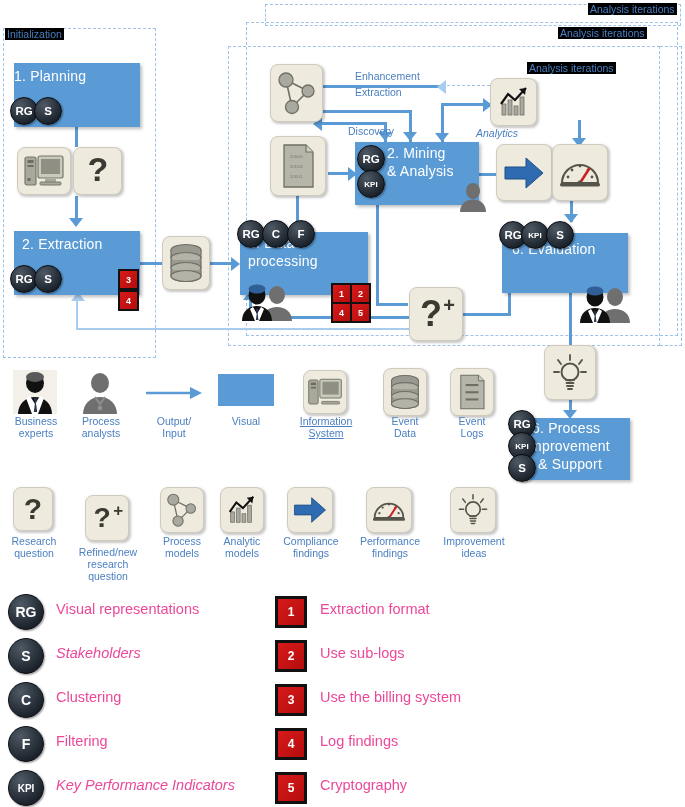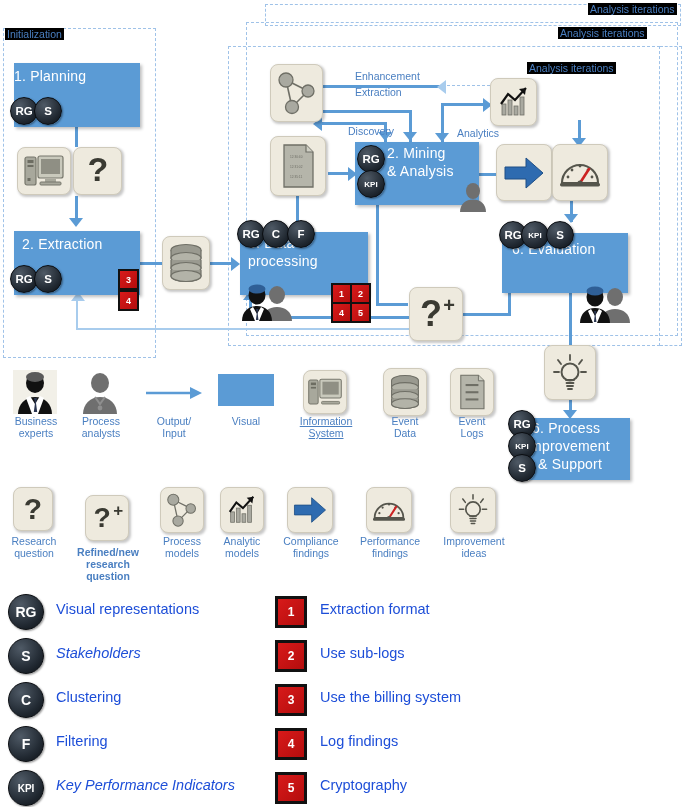--- a/index.html
+++ b/index.html
@@ -43,21 +43,21 @@
   .ar{position:absolute;width:0;height:0;}
   .ar.down{border-left:7px solid transparent;border-right:7px solid transparent;border-top:9px solid #5b9bd5;}
   .ar.up{border-left:7px solid transparent;border-right:7px solid transparent;border-bottom:9px solid #5b9bd5;}
   .ar.right{border-top:7px solid transparent;border-bottom:7px solid transparent;border-left:9px solid #5b9bd5;}
   .ar.left{border-top:7px solid transparent;border-bottom:7px solid transparent;border-right:9px solid #5b9bd5;}
   .ar.up.pale{border-bottom-color:#a8cced;}
   .flabel{position:absolute;font-size:10.5px;color:#4a7fc1;white-space:nowrap;}
   .lg-cap{position:absolute;font-size:10.5px;line-height:12px;color:#4a7fc1;
           text-align:center;white-space:normal;}
   
-  .key-txt{position:absolute;font-size:14.5px;color:#1d4ed8;white-space:nowrap;}
+  .key-txt{position:absolute;font-size:14.5px;color:#ec4899;white-space:nowrap;}
   .key-txt.it{font-style:italic;}
   .dashed-h{position:absolute;border-top:1.4px dashed #9fc2e8;}
 </style>
 </head>
 <body>
 
 <div class="dash" style="left:265px;top:4px;width:416px;height:22px;"></div>
 <div class="dash-lbl" style="left:588px;top:3px;">Analysis iterations</div>
 
 <div class="dash" style="left:246px;top:22px;width:432px;height:314px;"></div>
@@ -243,21 +243,21 @@
       <g fill="#6f6f6f">
         <ellipse cx="15" cy="9" rx="7" ry="8"></ellipse>
         <path d="M2 30c0-8 5.8-12.5 13-12.5S28 22 28 30z"></path>
       </g>
     </svg>
 </div>
 
 <div class="flabel" style="left:355px;top:70px;">Enhancement</div>
 <div class="flabel" style="left:355px;top:86px;">Extraction</div>
 <div class="flabel" style="left:348px;top:125px;">Discovery</div>
-<div class="flabel" style="left:457px;top:127px;">Analytics</div>
+<div class="flabel" style="left:476px;top:127px;font-style:italic;">Analytics</div>
 
 <div class="tile" style="left:490px;top:78px;width:47px;height:48px;">
   <svg width="36" height="36" viewBox="0 0 36 36">
     <g fill="#a9a9a0" stroke="#6f6f66" stroke-width=".8">
       <rect x="6" y="20" width="4" height="11"></rect>
         <rect x="12" y="16" width="4" height="15"></rect>
       <rect x="18" y="22" width="4" height="9"></rect>
         <rect x="24" y="13" width="4" height="18"></rect>
     </g>
     <polyline points="5,20 12,10 19,16 30,4" fill="none" stroke="#111" stroke-width="2.2"></polyline>
@@ -422,21 +422,21 @@
     </svg>
 </div>
 <div class="lg-cap" style="left:0px;top:535px;width:68px;">Research<br>question</div>
 
 <div class="tile" style="left:85px;top:495px;width:44px;height:46px;">
   <svg width="38" height="34" viewBox="0 0 40 36">
     <text x="15" y="28" font-family="Liberation Sans, sans-serif" font-size="30" font-weight="bold" fill="#3a3a32" text-anchor="middle">?</text>
     <text x="32" y="16" font-family="Liberation Sans, sans-serif" font-size="18" font-weight="bold" fill="#3a3a32" text-anchor="middle">+</text>
   </svg>
 </div>
-<div class="lg-cap" style="left:68px;top:546px;width:80px;font-weight:bold;">Refined/new<br>research<br>question</div>
+<div class="lg-cap" style="left:68px;top:546px;width:80px;">Refined/new<br>research<br>question</div>
 
 <div class="tile" style="left:160px;top:487px;width:44px;height:46px;">
   <svg width="36" height="38" viewBox="0 0 44 48">
     <line x1="11" y1="11" x2="33" y2="22" stroke="#6f6f66" stroke-width="1.6"></line>
     <line x1="33" y1="22" x2="17" y2="38" stroke="#6f6f66" stroke-width="1.6"></line>
     <line x1="11" y1="11" x2="17" y2="38" stroke="#6f6f66" stroke-width="1.6"></line>
     <circle cx="11" cy="11" r="7" fill="#a9a9a0" stroke="#6f6f66" stroke-width="1.3"></circle>
     <circle cx="33" cy="22" r="6" fill="#a9a9a0" stroke="#6f6f66" stroke-width="1.3"></circle>
     <circle cx="17" cy="38" r="6.5" fill="#a9a9a0" stroke="#6f6f66" stroke-width="1.3"></circle>
   </svg>

